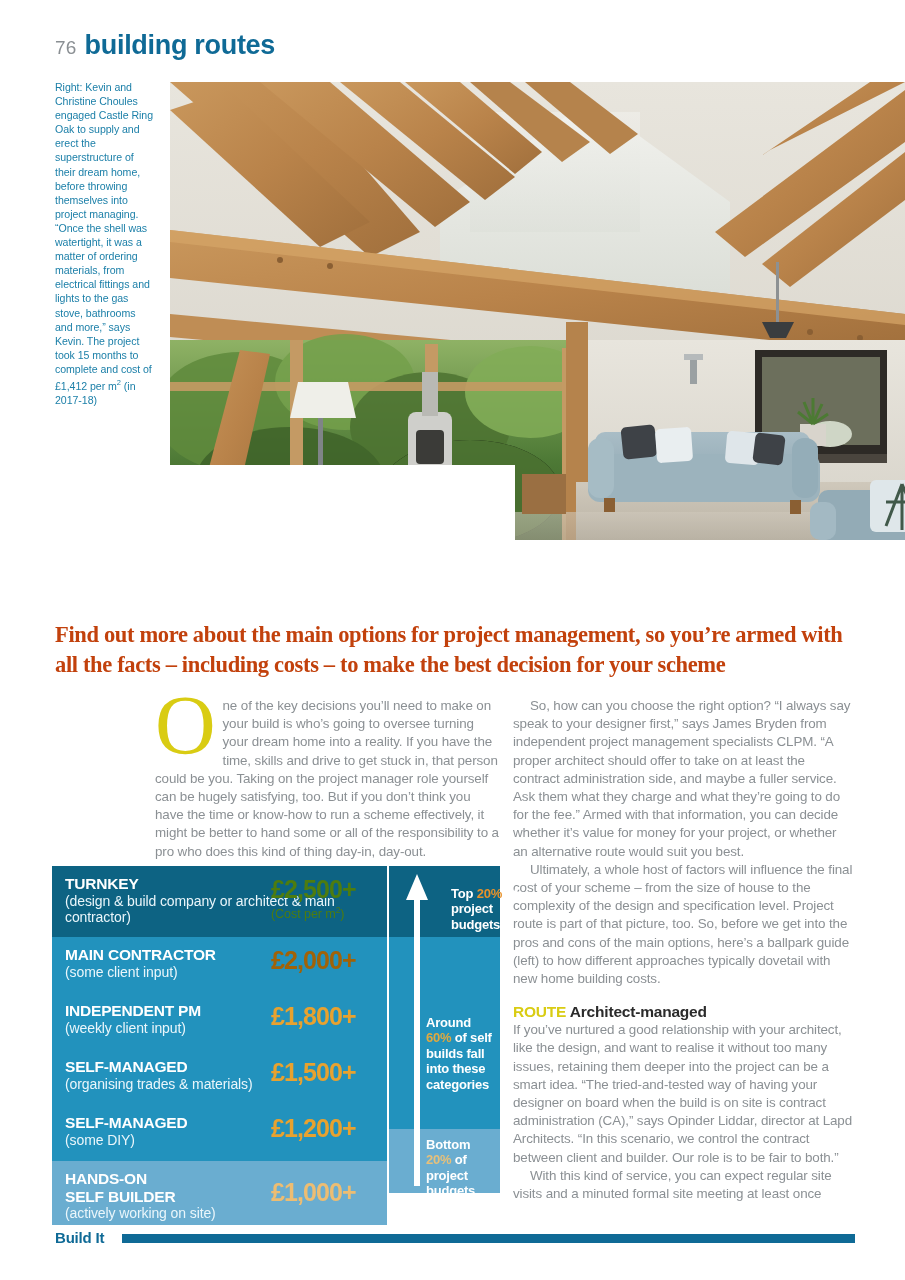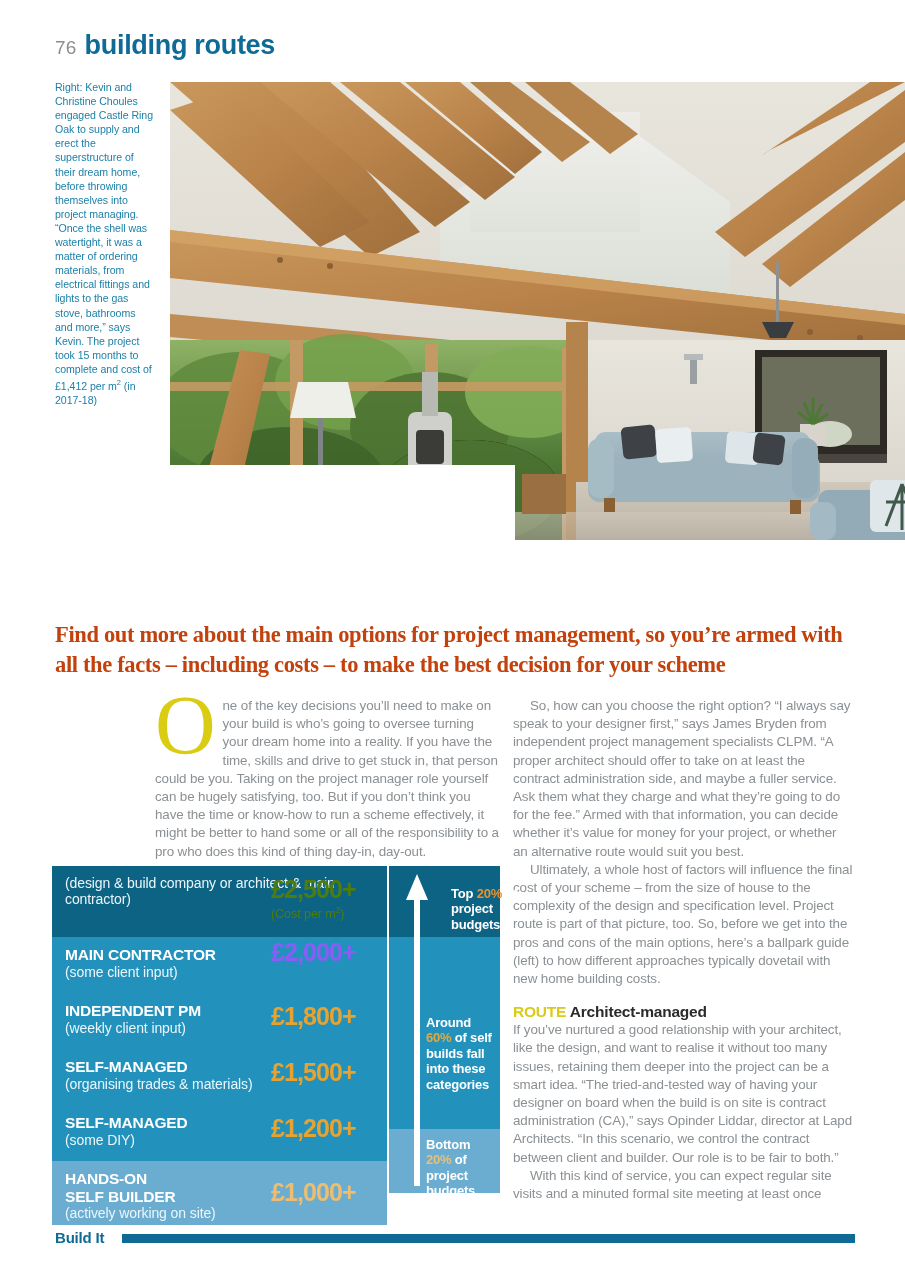--- a/index.html
+++ b/index.html
@@ -277,20 +277,21 @@
 
   <div class="col col-right-2">
     <p class="route-head"><span class="route-kicker">ROUTE</span> <span>Architect-managed</span></p>
     <p>If you’ve nurtured a good relationship with your architect, like the design, and want to realise it without too many issues, retaining them deeper into the project can be a smart idea. “The tried-and-tested way of having your designer on board when the build is on site is contract administration (CA),” says Opinder Liddar, director at Lapd Architects. “In this scenario, we control the contract between client and builder. Our role is to be fair to both.”</p>
     <p class="indent">With this kind of service, you can expect regular site visits and a minuted formal site meeting at least once</p>
   </div>
 
   <div class="table">
     <div id="rows-host">
         <div class="trow" style="top: 0px; height: 71px; background: rgb(13, 99, 131);">
+          <div class="tname">TURNKEY</div>
           <div class="tsub">(design &amp; build company or architect &amp; main contractor)</div>
         </div>
         <div class="rowsep" style="top: 71px;"></div>
         <div class="trow" style="top: 71px; height: 56px; background: rgb(34, 146, 189);">
           <div class="tname">MAIN CONTRACTOR</div>
           <div class="tsub">(some client input)</div>
         </div>
         <div class="rowsep" style="top: 127px;"></div>
         <div class="trow" style="top: 127px; height: 56px; background: rgb(34, 146, 189);">
           <div class="tname">INDEPENDENT PM</div>
@@ -320,21 +321,21 @@
           <div class="pseg" style="top: 71px; height: 192px; background: rgb(34, 146, 189);"></div>
           <div class="plabel" style="top: 149px;">Around <span style="color: rgb(224, 169, 63);">60%</span> of self builds fall into these categories</div>
           <div class="pseg" style="top: 263px; height: 64px; background: rgb(106, 173, 208);"></div>
           <div class="plabel" style="top: 271px;">Bottom <span style="color: rgb(231, 192, 122);">20%</span> of project budgets</div>
         </div>
       <svg class="arrow" viewBox="0 0 24 312" preserveAspectRatio="none">
         <polygon points="12,0 23,26 15,26 15,312 9,312 9,26 1,26" fill="#ffffff"></polygon>
       </svg>
     </div>
   <div class="tprice" style="top: 9px; color: #4d7c0f;">£2,500+<span class="cost-note">(Cost per m<sup>2</sup>)</span></div>
-      <div class="tprice" style="top: 72px; color: #8b5cf6;">£2,000+</div>
+      <div class="tprice" style="top: 80px; color: #a16207;">£2,000+</div>
       <div class="tprice" style="top: 136px; color: rgb(232, 162, 47);">£1,800+</div>
       <div class="tprice" style="top: 192px; color: rgb(232, 162, 47);">£1,500+</div>
       <div class="tprice" style="top: 248px; color: rgb(232, 162, 47);">£1,200+</div>
       <div class="tprice" style="top: 312px; color: rgb(237, 189, 114);">£1,000+</div>
     </div>
 
   <div class="footer-brand">Build It</div>
   <div class="footer-rule"></div>
 
 </div>

